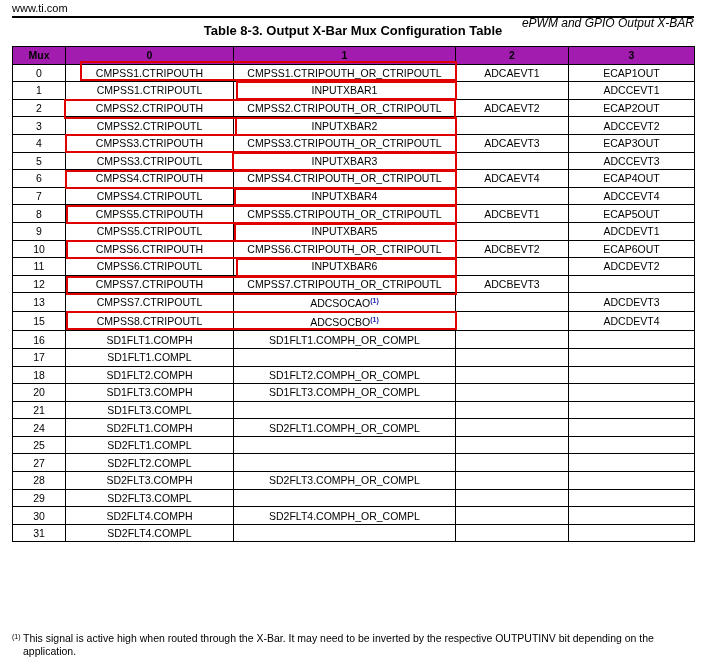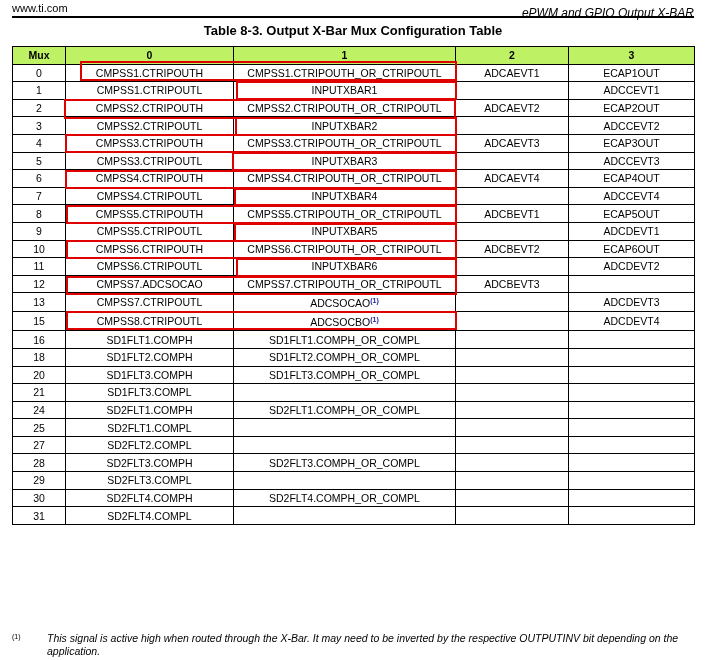--- a/index.html
+++ b/index.html
@@ -1,28 +1,28 @@
 <!DOCTYPE html>
 <html><head>
 <meta charset="utf-8">
 <style>
   html, body { margin:0; padding:0; background:#ffffff; }
   body { width:706px; height:660px; position:relative; overflow:hidden; font-family:"Liberation Sans", sans-serif; color:#000; }
   .hdr-left { position:absolute; left:12px; top:2px; font-size:11px;text-align:right; }
-  .hdr-right { position:absolute; right:12px; top:6px; font-size:12px; font-style:italic; }
+  .hdr-right { position:absolute; right:12px; top:16px; font-size:12px; font-style:italic; }
   .hdr-rule { position:absolute; left:12px; right:12px; top:16px; height:2px; background:#000; }
   .title { position:absolute; left:0; width:706px; top:23px; text-align:center; font-size:13px; font-weight:bold; }
   table.mux { position:absolute; left:12px; top:46px; border-collapse:collapse; table-layout:fixed; width:682px; }
   table.mux th, table.mux td { border:1px solid #000; height:16.6px; padding:0; text-align:center; font-size:10.5px; line-height:16px; white-space:nowrap; overflow:visible; }
-  table.mux th { background:#bef264; font-weight:bold; font-size:10.5px;margin-left:39px; }
+  table.mux th { background:#a21caf; font-weight:bold; font-size:10.5px;margin-left:39px; }
   col.c-mux { width:53px; } col.c0 { width:168px; } col.c1 { width:222px; } col.c2 { width:113px; } col.c3 { width:126px; }
   sup.fn { color:#1a1aa6; font-size:7px; vertical-align:4px; font-weight:bold; }
   .footnote { position:absolute; left:12px; top:632px; width:682px; font-size:10.5px; line-height:13px; }
   .footnote .mark { position:absolute; left:0; top:-2px; font-size:7px; }
-  .footnote .text { position:absolute; left:35px; width:660px;font-style:italic; }
+  .footnote .text { position:absolute; left:11px; width:660px; }
   .redbox { position:absolute; border:2px solid #e00000; box-sizing:border-box; pointer-events:none; }
 </style>
 </head>
 <body>
 
 <div class="hdr-left">www.ti.com</div>
 <div class="hdr-right">ePWM and GPIO Output X-BAR</div>
 <div class="hdr-rule"></div>
 
 <div class="title">Table 8-3. Output X-Bar Mux Configuration Table</div>
@@ -124,21 +124,21 @@
       </tr>
       <tr>
         <td><span>11</span></td>
         <td><span>CMPSS6.CTRIPOUTL</span></td>
         <td><span>INPUTXBAR6</span></td>
         <td><span></span></td>
         <td><span>ADCDEVT2</span></td>
       </tr>
       <tr>
         <td><span>12</span></td>
-        <td><span>CMPSS7.ADCSOCAO</span></td>
+        <td><span>CMPSS7.CTRIPOUTH</span></td>
         <td><span>CMPSS7.CTRIPOUTH_OR_CTRIPOUTL</span></td>
         <td><span>ADCBEVT3</span></td>
         <td><span></span></td>
       </tr>
       <tr>
         <td><span>13</span></td>
         <td><span>CMPSS7.CTRIPOUTL</span></td>
         <td><span>ADCSOCAO</span><sup class="fn">(1)</sup></td>
         <td><span></span></td>
         <td><span>ADCDEVT3</span></td>
@@ -147,20 +147,27 @@
         <td><span>15</span></td>
         <td><span>CMPSS8.CTRIPOUTL</span></td>
         <td><span>ADCSOCBO</span><sup class="fn">(1)</sup></td>
         <td><span></span></td>
         <td><span>ADCDEVT4</span></td>
       </tr>
       <tr>
         <td><span>16</span></td>
         <td><span>SD1FLT1.COMPH</span></td>
         <td><span>SD1FLT1.COMPH_OR_COMPL</span></td>
+        <td><span></span></td>
+        <td><span></span></td>
+      </tr>
+      <tr>
+        <td><span>17</span></td>
+        <td><span>SD1FLT1.COMPL</span></td>
+        <td><span></span></td>
         <td><span></span></td>
         <td><span></span></td>
       </tr>
       <tr>
         <td><span>18</span></td>
         <td><span>SD1FLT2.COMPH</span></td>
         <td><span>SD1FLT2.COMPH_OR_COMPL</span></td>
         <td><span></span></td>
         <td><span></span></td>
       </tr>

